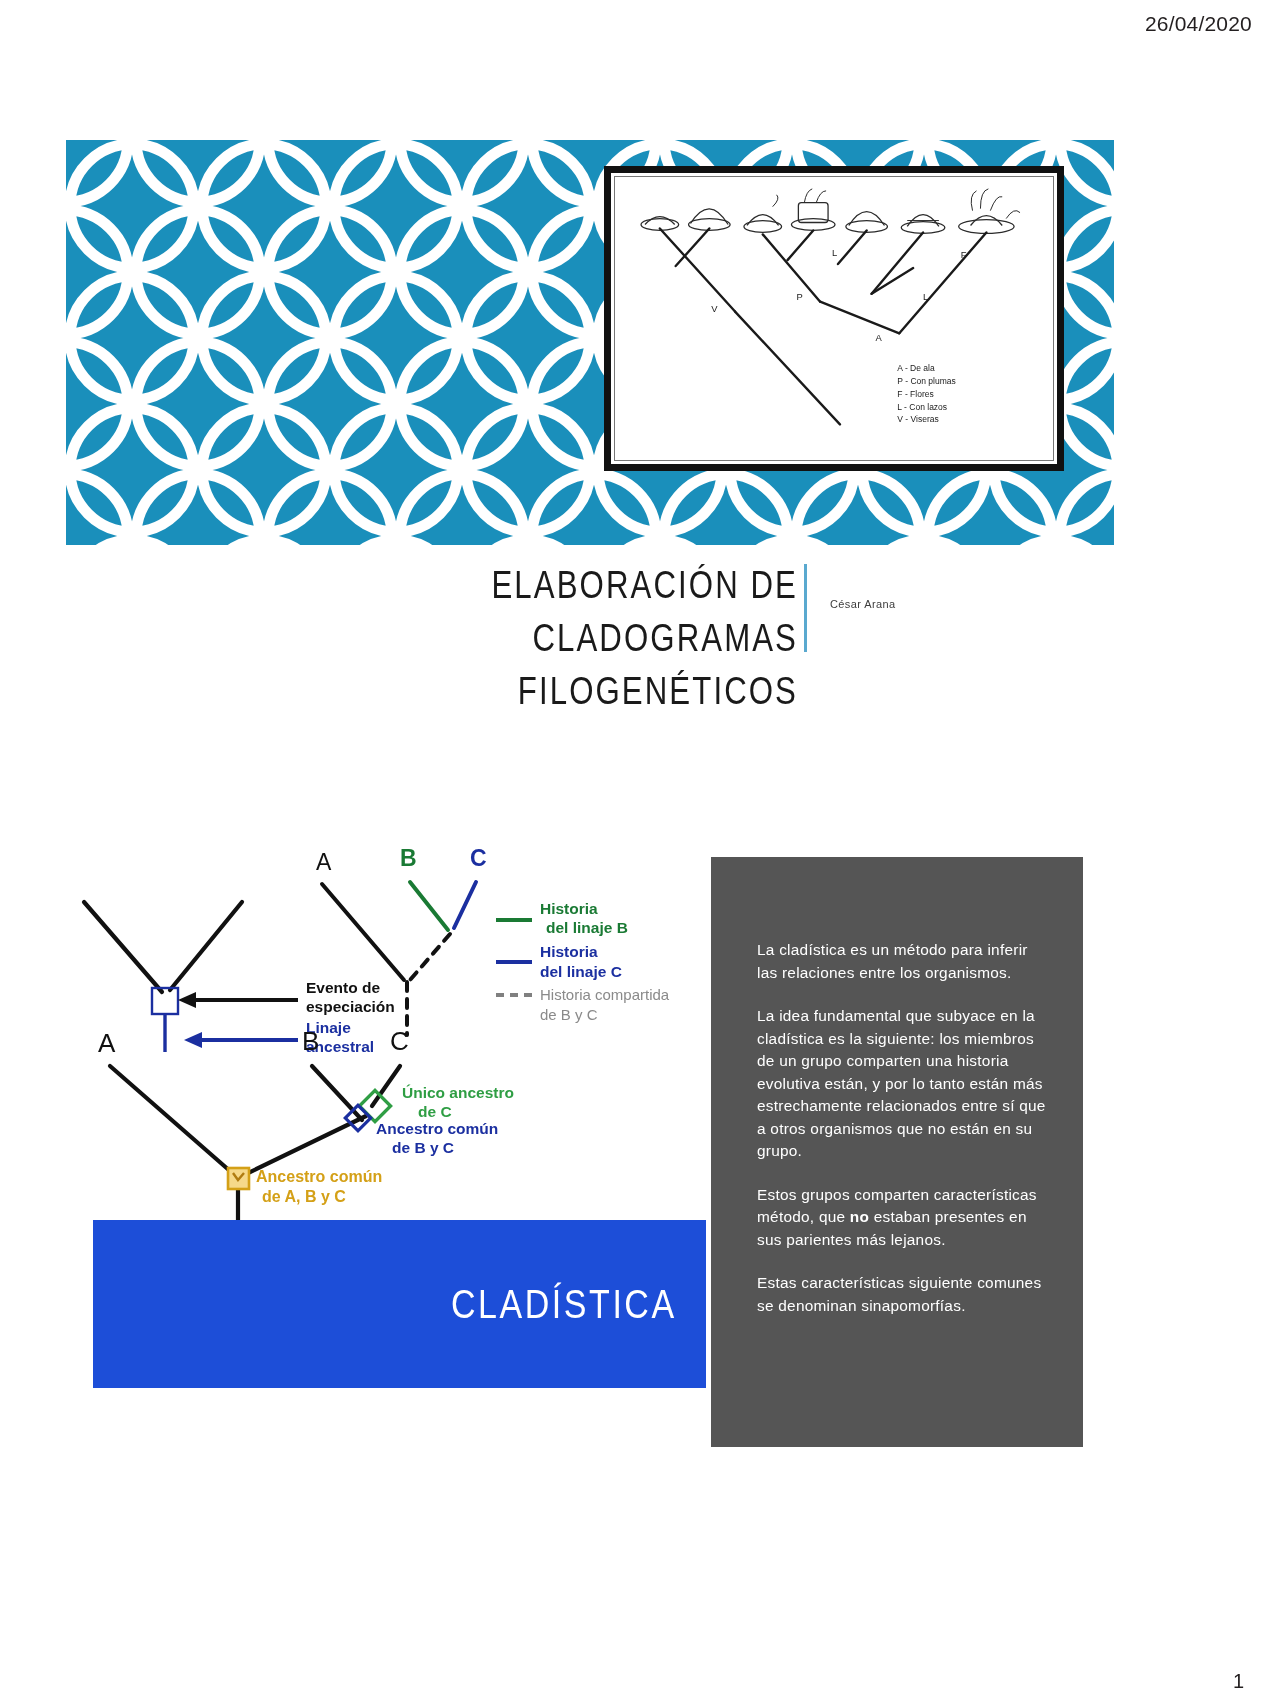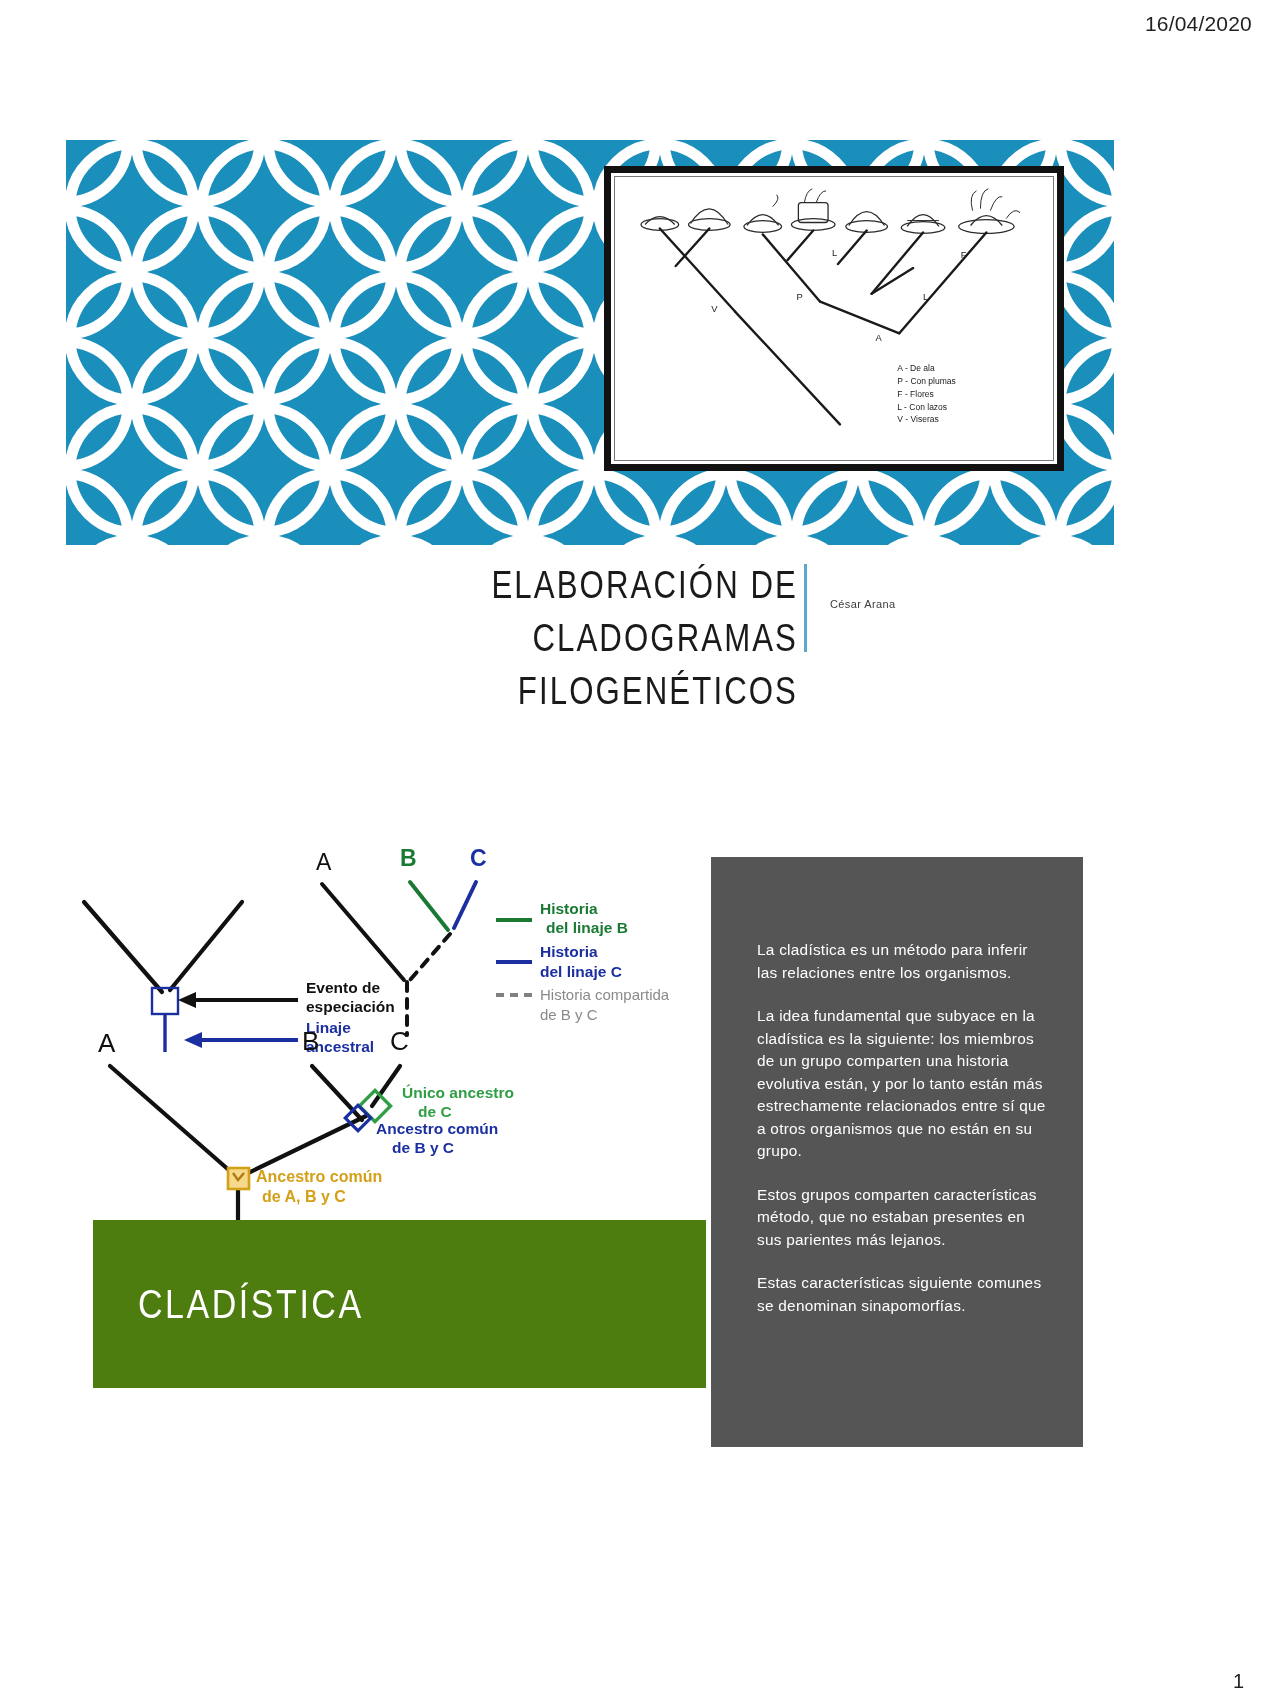--- a/index.html
+++ b/index.html
@@ -57,48 +57,48 @@
   }
 
   
   .slide2 { position: absolute; left: 66px; top: 820px; width: 1048px; height: 710px; }
 
   .diagram-area {
     position: absolute; left: 0px; top: 20px; width: 630px; height: 420px;
   }
   .cladistica-banner {
     position: absolute; left: 27px; top: 400px; width: 613px; height: 168px;
-    background: #4d7c0f; color: #fff;
-    display: flex; align-items: center; 
+    background: #1d4ed8; color: #fff;
+    display: flex; align-items: center; justify-content: flex-end;
   }
   .cladistica-banner span {
     font-family: "Liberation Sans Narrow", "Liberation Sans", sans-serif;
     font-size: 40px; letter-spacing: 3px; padding-right: 34px;
     transform: scaleX(.85); transform-origin: right center;
   }
 
   .grey-panel {
     position: absolute; left: 645px; top: 37px; width: 372px; height: 590px;
     background: #555555; color: #ffffff; padding: 82px 34px 20px 46px;
   }
   .grey-panel p {
     font-family: "Liberation Sans", sans-serif;
     font-size: 15.4px; line-height: 22.5px; letter-spacing: .25px;
     margin-bottom: 21px;
   }
-  .grey-panel b { font-weight: 400; }
+  .grey-panel b { font-weight: 700; }
 
   svg text { font-family: "Liberation Sans", sans-serif; }
 </style>
 </head>
 <body>
 
 <div class="page">
 
-  <div class="date-header">16/04/2020</div>
+  <div class="date-header">26/04/2020</div>
 
   <div class="slide1">
 
     <div class="banner">
       <svg width="1048" height="405" viewBox="0 0 1048 405">
         <defs>
           <pattern id="ptn" x="0" y="0" width="132" height="132" patternUnits="userSpaceOnUse">
             <rect width="132" height="132" fill="#1a8fbb"></rect>
             <g fill="none" stroke="#ffffff" stroke-width="11">
               <circle cx="0" cy="0" r="62"></circle>

